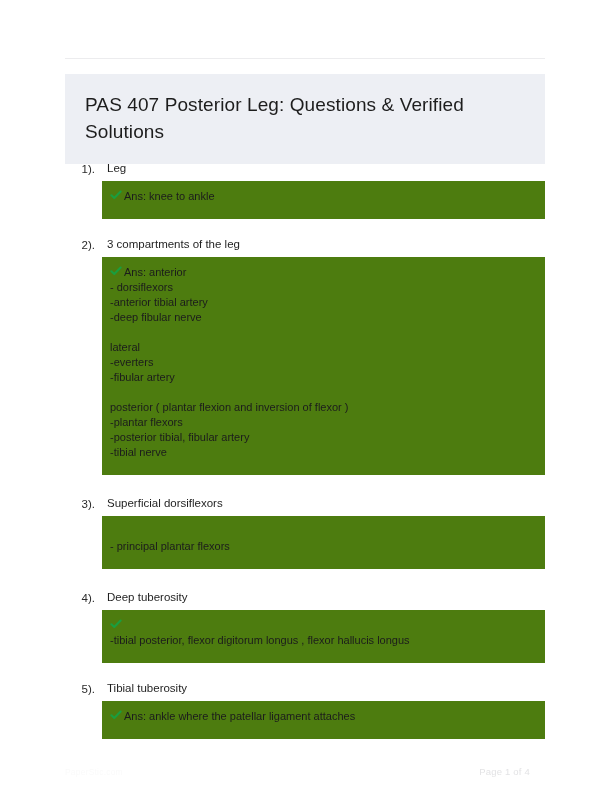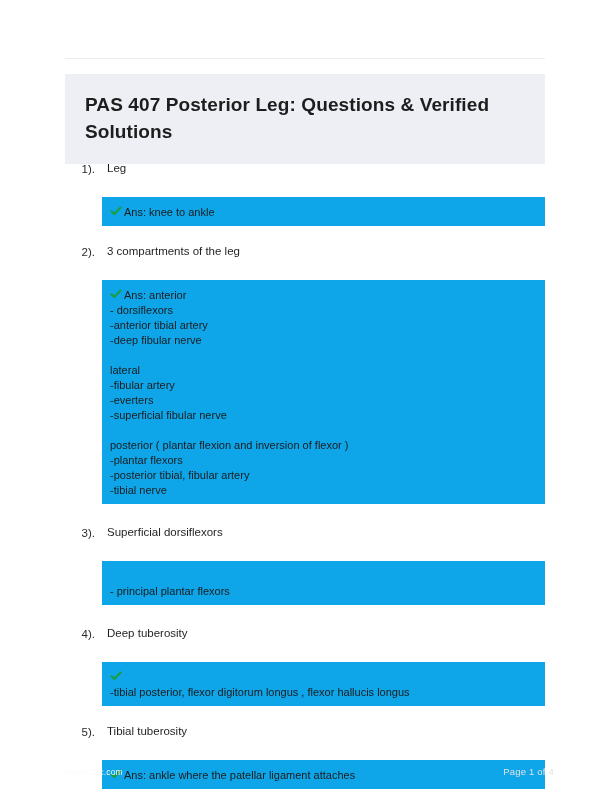--- a/index.html
+++ b/index.html
@@ -33,21 +33,21 @@
     left: 65px;
     top: 74px;
     width: 480px;
     box-sizing: border-box;
     background: #edeff4;
     padding: 17px 20px 19px 20px;
   }
   .doc-title {
     font-size: 19px;
     line-height: 27px;
-    font-weight: 700;
+    font-weight: 400;
     color: #1d1d1d;
     letter-spacing: 0.1px;
     margin: 0;
   }
   .qa-list {
     position: absolute;
     left: 0;
     top: 160px;
     width: 606px;
   }
@@ -70,24 +70,24 @@
     padding-top: 1px;
   }
   .q-text {
     padding-left: 12px;
     font-size: 11.5px;
     line-height: 16px;
     color: #1f1f1f;
     text-align: center;
   }
   .ans-box {
-    margin-top: 20px;
+    margin-top: 4px;
     margin-left: 37px;
-    background: #0ea5e9;
-    padding: 8px 10px 6px 8px;
+    background: #4d7c0f;
+    padding: 8px 10px 15px 8px;
     box-sizing: border-box;
   }
   .ans-line {
     font-size: 11px;
     line-height: 15px;
     color: #1c1c1c;
     white-space: pre-wrap;
     min-height: 15px;
   }
   .ans-line.blank {
@@ -106,21 +106,21 @@
   .footer {
     position: absolute;
     left: 0;
     bottom: 0;
     width: 606px;
     height: 46px;
   }
   .footer-inner {
     position: absolute;
     left: 65px;
-    right: 52px;
+    right: 76px;
     top: 12px;
     display: flex;
     justify-content: space-between;
     align-items: center;
   }
   .footer-brand {
     font-size: 8.5px;
     color: #fafafa;
     letter-spacing: 0.2px;
   }
@@ -161,23 +161,22 @@
         </div>
         <div class="ans-box">
           <div class="ans-line"><span class="check-icon"><svg width="12" height="12" viewBox="0 0 12 12">
                 <path d="M1.4 6.3 L4.3 9.1 L10.6 2.6" fill="none" stroke="#1a9e3f" stroke-width="2.1" stroke-linecap="round" stroke-linejoin="round"></path>
               </svg></span><span>Ans: anterior</span></div>
           <div class="ans-line">- dorsiflexors</div>
           <div class="ans-line">-anterior tibial artery</div>
           <div class="ans-line">-deep fibular nerve</div>
           <div class="ans-line blank"></div>
           <div class="ans-line">lateral</div>
+          <div class="ans-line">-everters</div>
           <div class="ans-line">-fibular artery</div>
-          <div class="ans-line">-everters</div>
-          <div class="ans-line">-superficial fibular nerve</div>
           <div class="ans-line blank"></div>
           <div class="ans-line">posterior ( plantar flexion and inversion of flexor )</div>
           <div class="ans-line">-plantar flexors</div>
           <div class="ans-line">-posterior tibial, fibular artery</div>
           <div class="ans-line">-tibial nerve</div>
         </div>
       </div>
       <div class="gap-md"></div>
       <div class="qa-item">
         <div class="q-row">

